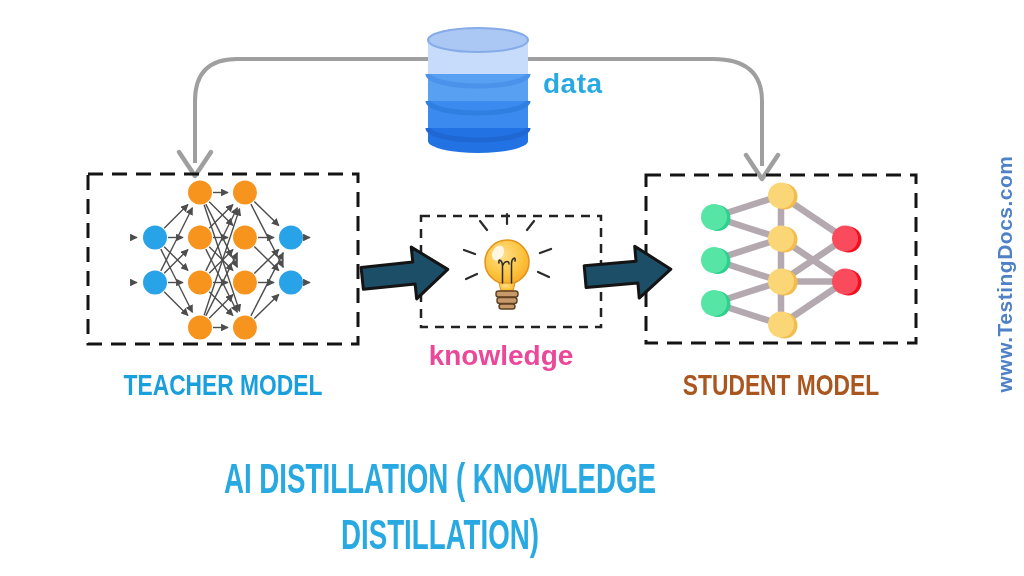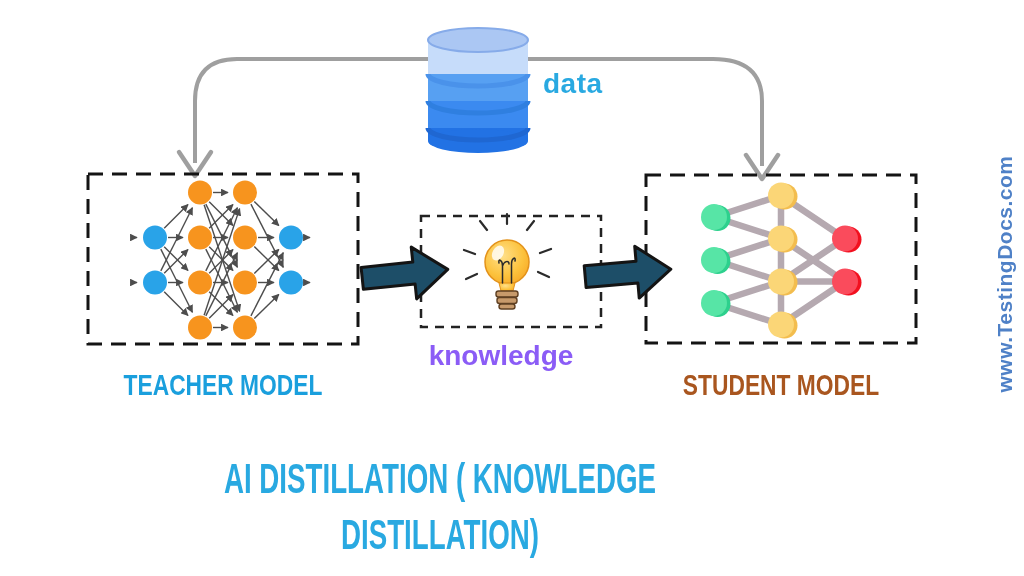--- a/index.html
+++ b/index.html
@@ -160,21 +160,21 @@
       </g>
     </g>
   </svg>
 
   <div class="label" id="data-label" style="color: rgb(41, 169, 225);">data</div>
 
   <div class="label" id="teacher-label" style="color: rgb(26, 159, 221);">TEACHER MODEL</div>
 
   <div class="label" id="student-label" style="color: rgb(169, 86, 31);">STUDENT MODEL</div>
 
-  <div class="label" id="kt-label" style="color: #8b5cf6; text-align: center;">
+  <div class="label" id="kt-label" style="color: #ec4899; text-align: center;">
     <div>knowledge</div>
   </div>
 
   <div class="label" id="title" style="color: rgb(41, 169, 225);">
     <div>AI DISTILLATION ( KNOWLEDGE</div>
     <div>DISTILLATION)</div>
   </div>
 
   <div class="label" id="watermark" style="color: rgb(79, 129, 199);">www.TestingDocs.com</div>
 </div>

